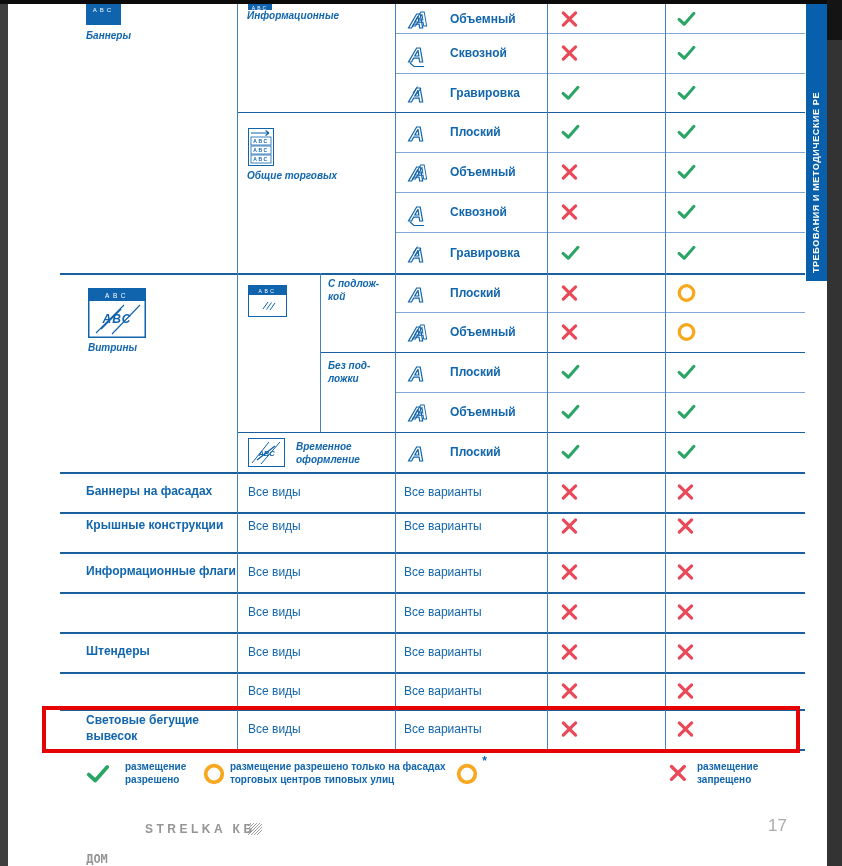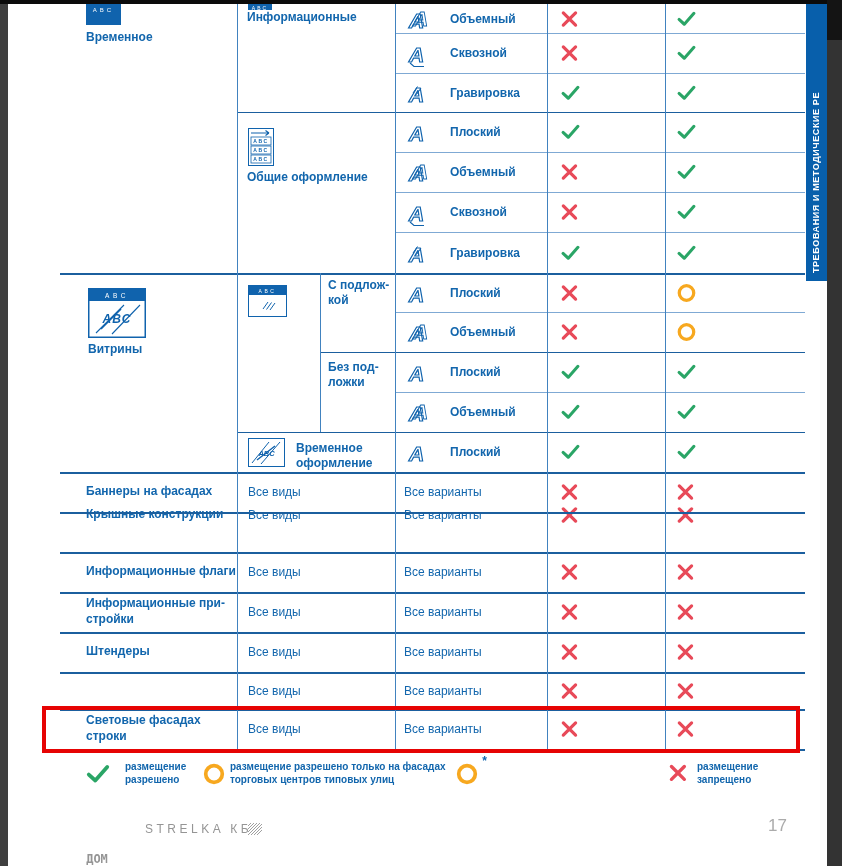--- a/index.html
+++ b/index.html
@@ -13,21 +13,21 @@
   .bar-corner{position:absolute;left:827px;top:0;width:15px;height:40px;background:#141414;}
   .page{position:absolute;left:8px;top:4px;width:819px;height:862px;background:#fff;}
 
   #table-layer{position:absolute;left:0;top:0;width:819px;height:750px;}
   .hb{position:absolute;}
   .hb.light{height:1px;background:var(--border-light);}
   .hb.med{height:1px;background:var(--border-dark);}
   .hb.dark{height:2px;background:var(--border-dark);}
   .vb{position:absolute;width:1px;background:var(--border);}
 
-  .cell-label{position:absolute;color:var(--blue);font-size:12px;line-height:1.25;font-weight:700;}
+  .cell-label{position:absolute;color:var(--blue);font-size:10px;line-height:1.25;font-weight:700;font-style:italic;}
   .icon-wrap{position:absolute;line-height:0;}
 
   .srow{position:absolute;left:0;width:819px;}
   .srow .aicon{position:absolute;left:396px;top:50%;transform:translateY(-50%);line-height:0;}
   .srow .kind{position:absolute;left:442px;top:50%;transform:translateY(-50%);
               color:var(--blue);font-size:12px;font-weight:700;white-space:nowrap;}
   .srow .cat{position:absolute;left:78px;top:50%;transform:translateY(-50%);width:158px;
              color:var(--blue);font-size:12px;font-weight:700;line-height:1.3;}
   .srow .c2{position:absolute;left:240px;top:50%;transform:translateY(-50%);
             color:var(--blue);font-size:12px;font-weight:400;}
@@ -40,60 +40,60 @@
              border:4px solid var(--highlight);}
 
   .legend{position:absolute;left:0;top:754px;width:819px;height:48px;}
   .legend .sym{position:absolute;line-height:0;}
   .legend .lab{position:absolute;color:var(--blue);font-size:10px;font-weight:700;line-height:1.3;}
   .ast{position:absolute;top:-7px;right:-8px;color:var(--blue);font-weight:bold;font-size:12px;line-height:1;}
 
   .footer{position:absolute;left:0;top:800px;width:819px;height:62px;}
   .brand-logo{position:absolute;left:72px;top:6px;line-height:0;margin-top:40px;}
   .studio{position:absolute;left:137px;top:18px;color:var(--grey);font-size:12px;
-          letter-spacing:3.5px;font-weight:400;white-space:nowrap;}
+          letter-spacing:3.5px;font-weight:700;white-space:nowrap;}
   .hatch{position:absolute;left:240px;top:19px;line-height:0;}
   .pagenum{position:absolute;left:760px;top:12px;color:#ababab;font-size:17px;}
 
   .side-tab{position:absolute;left:798px;top:0;width:21px;height:277px;background:var(--tab);overflow:hidden;}
   .side-tab span{position:absolute;bottom:8px;left:0;width:21px;writing-mode:vertical-rl;
                  transform:rotate(180deg);color:#fff;font-size:9px;font-weight:700;
                  letter-spacing:0.6px;line-height:21px;white-space:nowrap;}
 </style>
 </head>
 <body>
 
 <div class="stage">
   <div class="page">
 
     <div id="table-layer">
 
       <span class="icon-wrap" style="left:78px;top:0;"><svg width="35" height="21">
             <rect width="35" height="21" fill="#1063ad"></rect>
             <text x="17.5" y="8" text-anchor="middle" fill="#fff" font-family="'Liberation Sans',sans-serif" font-size="6" letter-spacing="3">ABC</text>
           </svg></span>
-      <div class="cell-label" style="left:78px;top:26px;">Временное</div>
+      <div class="cell-label" style="left:78px;top:26px;">Баннеры</div>
 
       <span class="icon-wrap" style="left:240px;top:0;"><svg width="24" height="6">
             <rect width="24" height="6" fill="#1063ad"></rect>
             <text x="12" y="5.5" text-anchor="middle" fill="#fff" font-family="'Liberation Sans',sans-serif" font-size="5" letter-spacing="2">ABC</text>
           </svg></span>
       <div class="cell-label" style="left:239px;top:6px;">Информационные</div>
 
       <span class="icon-wrap" style="left:240px;top:124px;"><svg width="26" height="38">
             <rect x="0.5" y="0.5" width="25" height="37" fill="#fff" stroke="#1063ad"></rect>
             <path d="M3 5 H21 M21 5 l-3.5 -2.5 M21 5 l-3.5 2.5" fill="none" stroke="#1063ad" stroke-width="1.2"></path>
             <rect x="3" y="9" width="20" height="8" fill="none" stroke="#1063ad" stroke-width="0.8"></rect>
             <rect x="3" y="18" width="20" height="8" fill="none" stroke="#1063ad" stroke-width="0.8"></rect>
             <rect x="3" y="27" width="20" height="8" fill="none" stroke="#1063ad" stroke-width="0.8"></rect>
             <text x="13" y="15" text-anchor="middle" fill="#1063ad" font-family="'Liberation Sans',sans-serif" font-size="5" font-weight="bold" letter-spacing="1.5">ABC</text>
             <text x="13" y="24" text-anchor="middle" fill="#1063ad" font-family="'Liberation Sans',sans-serif" font-size="5" font-weight="bold" letter-spacing="1.5">ABC</text>
             <text x="13" y="33" text-anchor="middle" fill="#1063ad" font-family="'Liberation Sans',sans-serif" font-size="5" font-weight="bold" letter-spacing="1.5">ABC</text>
           </svg></span>
-      <div class="cell-label" style="left:239px;top:166px;">Общие оформление</div>
+      <div class="cell-label" style="left:239px;top:166px;">Общие торговых</div>
 
       <span class="icon-wrap" style="left:80px;top:284px;"><svg width="58" height="50">
             <rect x="0.75" y="0.75" width="56.5" height="48.5" fill="#fff" stroke="#1063ad" stroke-width="1.5"></rect>
             <rect width="58" height="13" fill="#1063ad"></rect>
             <text x="29" y="9.5" text-anchor="middle" fill="#fff" font-family="'Liberation Sans',sans-serif" font-size="6.5" letter-spacing="3.5">ABC</text>
             <path d="M8 45 L36 17 M24 46 L52 17" fill="none" stroke="#1063ad" stroke-width="1.1"></path>
             <text x="29" y="35" text-anchor="middle" fill="#1063ad" font-family="'Liberation Sans',sans-serif" font-size="12" font-weight="bold" font-style="italic" letter-spacing="1">ABC</text>
             <path d="M13 41 L33 21" fill="none" stroke="#1063ad" stroke-width="1.6"></path>
           </svg></span>
       <div class="cell-label" style="left:80px;top:338px;">Витрины</div>
@@ -272,21 +272,21 @@
     <span class="cat">Баннеры на фасадах</span>
     <span class="c2">Все виды</span>
     <span class="c3">Все варианты</span>
     <span class="st s1"><svg width="18.900000000000002" height="18.900000000000002" viewBox="0 0 20 20">
               <path d="M3.5 3.5 L16.5 16.5 M16.5 3.5 L3.5 16.5" fill="none" stroke="#e84a59" stroke-width="3.4" stroke-linecap="round"></path>
             </svg></span>
     <span class="st s2"><svg width="18.900000000000002" height="18.900000000000002" viewBox="0 0 20 20">
               <path d="M3.5 3.5 L16.5 16.5 M16.5 3.5 L3.5 16.5" fill="none" stroke="#e84a59" stroke-width="3.4" stroke-linecap="round"></path>
             </svg></span>
   </div>
-        <div class="srow" style="top:485px;height:52px">
+        <div class="srow" style="top:496px;height:52px">
     <span class="cat">Крышные конструкции</span>
     <span class="c2">Все виды</span>
     <span class="c3">Все варианты</span>
     <span class="st s1"><svg width="18.900000000000002" height="18.900000000000002" viewBox="0 0 20 20">
               <path d="M3.5 3.5 L16.5 16.5 M16.5 3.5 L3.5 16.5" fill="none" stroke="#e84a59" stroke-width="3.4" stroke-linecap="round"></path>
             </svg></span>
     <span class="st s2"><svg width="18.900000000000002" height="18.900000000000002" viewBox="0 0 20 20">
               <path d="M3.5 3.5 L16.5 16.5 M16.5 3.5 L3.5 16.5" fill="none" stroke="#e84a59" stroke-width="3.4" stroke-linecap="round"></path>
             </svg></span>
   </div>
@@ -295,21 +295,20 @@
     <span class="c2">Все виды</span>
     <span class="c3">Все варианты</span>
     <span class="st s1"><svg width="18.900000000000002" height="18.900000000000002" viewBox="0 0 20 20">
               <path d="M3.5 3.5 L16.5 16.5 M16.5 3.5 L3.5 16.5" fill="none" stroke="#e84a59" stroke-width="3.4" stroke-linecap="round"></path>
             </svg></span>
     <span class="st s2"><svg width="18.900000000000002" height="18.900000000000002" viewBox="0 0 20 20">
               <path d="M3.5 3.5 L16.5 16.5 M16.5 3.5 L3.5 16.5" fill="none" stroke="#e84a59" stroke-width="3.4" stroke-linecap="round"></path>
             </svg></span>
   </div>
         <div class="srow" style="top:588px;height:40px">
-    <span class="cat">Информационные при-стройки</span>
     <span class="c2">Все виды</span>
     <span class="c3">Все варианты</span>
     <span class="st s1"><svg width="18.900000000000002" height="18.900000000000002" viewBox="0 0 20 20">
               <path d="M3.5 3.5 L16.5 16.5 M16.5 3.5 L3.5 16.5" fill="none" stroke="#e84a59" stroke-width="3.4" stroke-linecap="round"></path>
             </svg></span>
     <span class="st s2"><svg width="18.900000000000002" height="18.900000000000002" viewBox="0 0 20 20">
               <path d="M3.5 3.5 L16.5 16.5 M16.5 3.5 L3.5 16.5" fill="none" stroke="#e84a59" stroke-width="3.4" stroke-linecap="round"></path>
             </svg></span>
   </div>
         <div class="srow" style="top:628px;height:40px">
@@ -327,21 +326,21 @@
     <span class="c2">Все виды</span>
     <span class="c3">Все варианты</span>
     <span class="st s1"><svg width="18.900000000000002" height="18.900000000000002" viewBox="0 0 20 20">
               <path d="M3.5 3.5 L16.5 16.5 M16.5 3.5 L3.5 16.5" fill="none" stroke="#e84a59" stroke-width="3.4" stroke-linecap="round"></path>
             </svg></span>
     <span class="st s2"><svg width="18.900000000000002" height="18.900000000000002" viewBox="0 0 20 20">
               <path d="M3.5 3.5 L16.5 16.5 M16.5 3.5 L3.5 16.5" fill="none" stroke="#e84a59" stroke-width="3.4" stroke-linecap="round"></path>
             </svg></span>
   </div>
         <div class="srow" style="top:705px;height:40px">
-    <span class="cat">Световые фасадах строки</span>
+    <span class="cat">Световые бегущие вывесок</span>
     <span class="c2">Все виды</span>
     <span class="c3">Все варианты</span>
     <span class="st s1"><svg width="18.900000000000002" height="18.900000000000002" viewBox="0 0 20 20">
               <path d="M3.5 3.5 L16.5 16.5 M16.5 3.5 L3.5 16.5" fill="none" stroke="#e84a59" stroke-width="3.4" stroke-linecap="round"></path>
             </svg></span>
     <span class="st s2"><svg width="18.900000000000002" height="18.900000000000002" viewBox="0 0 20 20">
               <path d="M3.5 3.5 L16.5 16.5 M16.5 3.5 L3.5 16.5" fill="none" stroke="#e84a59" stroke-width="3.4" stroke-linecap="round"></path>
             </svg></span>
   </div>
         <div class="hb light" style="top:29px;left:387px;width:410px"></div>

